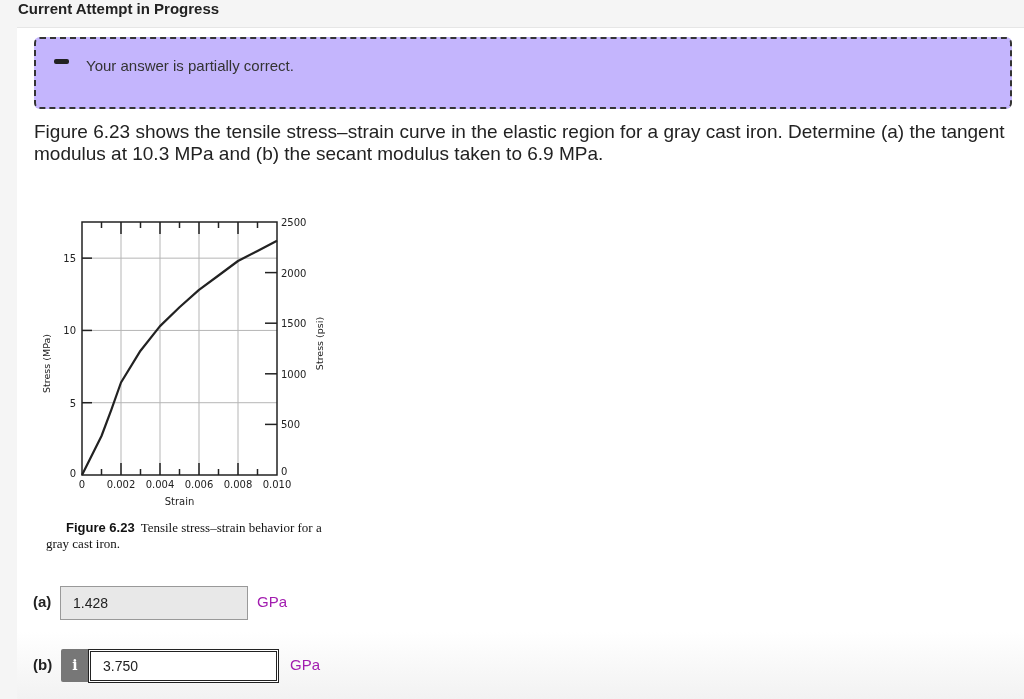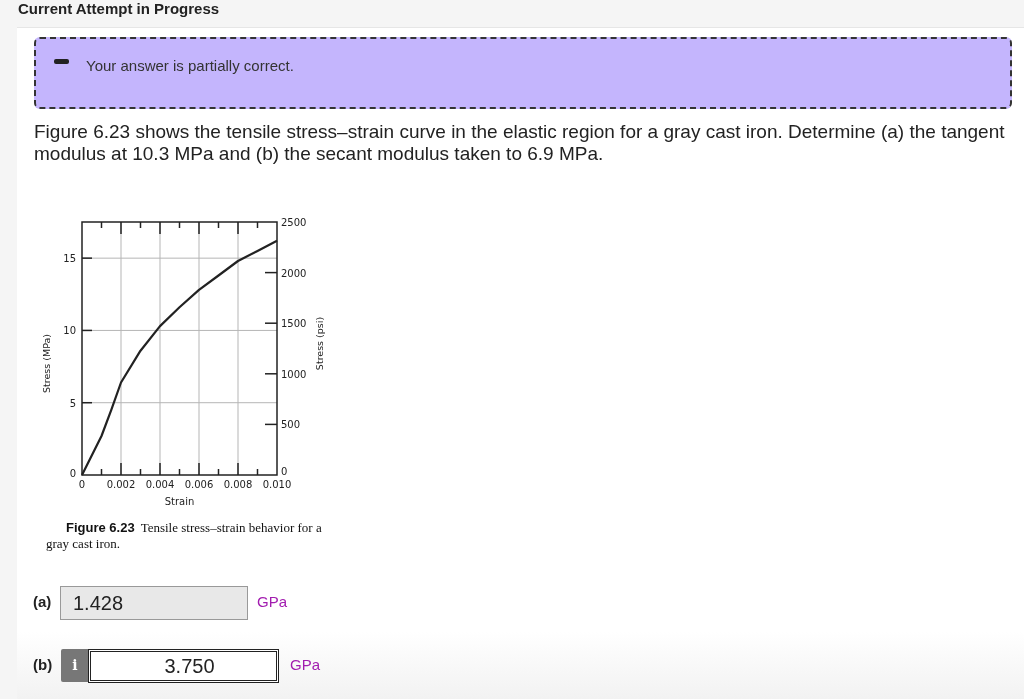--- a/index.html
+++ b/index.html
@@ -42,25 +42,25 @@
   .caption {
     position: absolute; left: 46px; top: 520px; width: 280px;
     font-family: "Liberation Serif", serif; font-size: 13px; line-height: 16px; color: #111;
   }
   .caption b { font-family: "Liberation Sans", sans-serif; font-weight: bold; margin-right: 6px; padding-left: 20px; }
   .ans-label {
     position: absolute; font-size: 15px; font-weight: bold; color: #222;
   }
   .ans-input {
     position: absolute; height: 34px; border: 1px solid #999;
-    font-family: "Liberation Sans", sans-serif; font-size: 20px; color: #222;
+    font-family: "Liberation Sans", sans-serif; font-size: 14px; color: #222;
     padding-left: 12px;
   }
   .ans-input.a { left: 60px; top: 586px; width: 188px; background: #e8e8e8; }
-  .ans-input.b { left: 88px; top: 649px; width: 191px; background: #fff; border: 3px double #222; text-align: center; }
+  .ans-input.b { left: 88px; top: 649px; width: 191px; background: #fff; border: 3px double #222; }
   .info-btn {
     position: absolute; left: 61px; top: 649px; width: 28px; height: 33px;
     background: #777; color: #fff; font-family: "DejaVu Serif", serif; font-weight: bold;
     font-size: 14px; text-align: center; line-height: 33px; border-radius: 2px 0 0 2px;
   }
   .unit { position: absolute; font-size: 15px; color: #a21caf; }
 </style>
 </head>
 <body>
 

